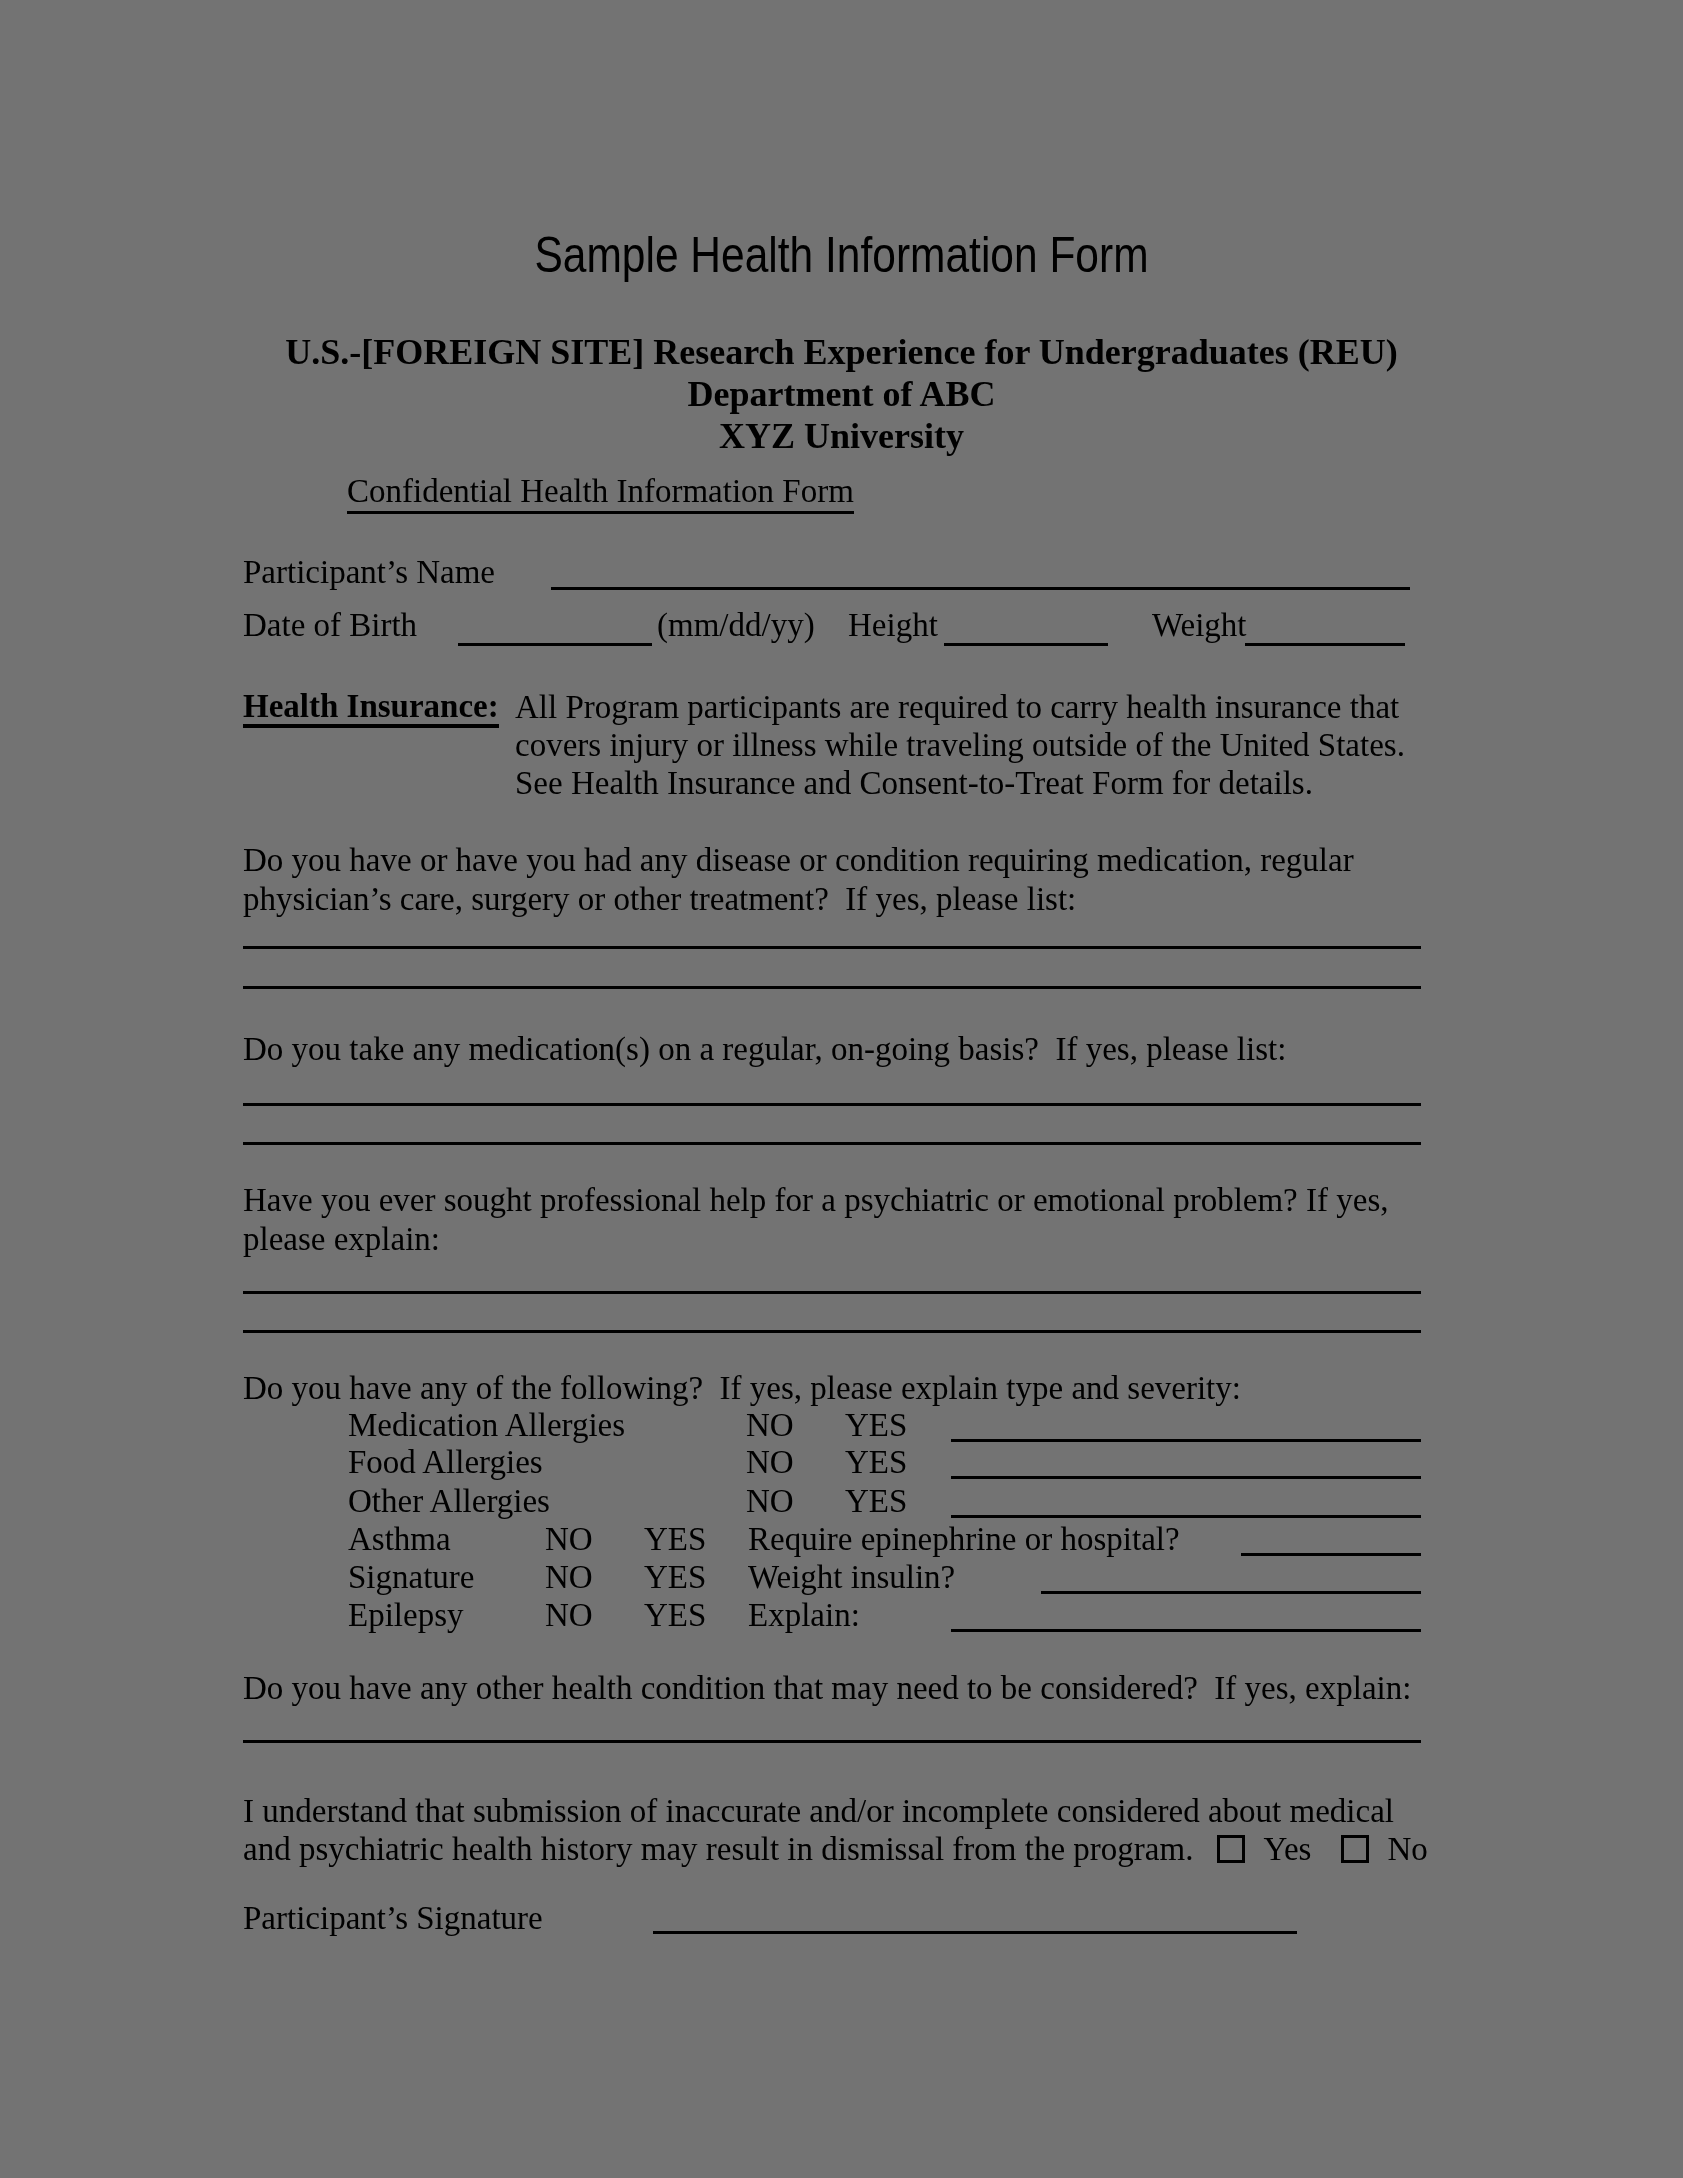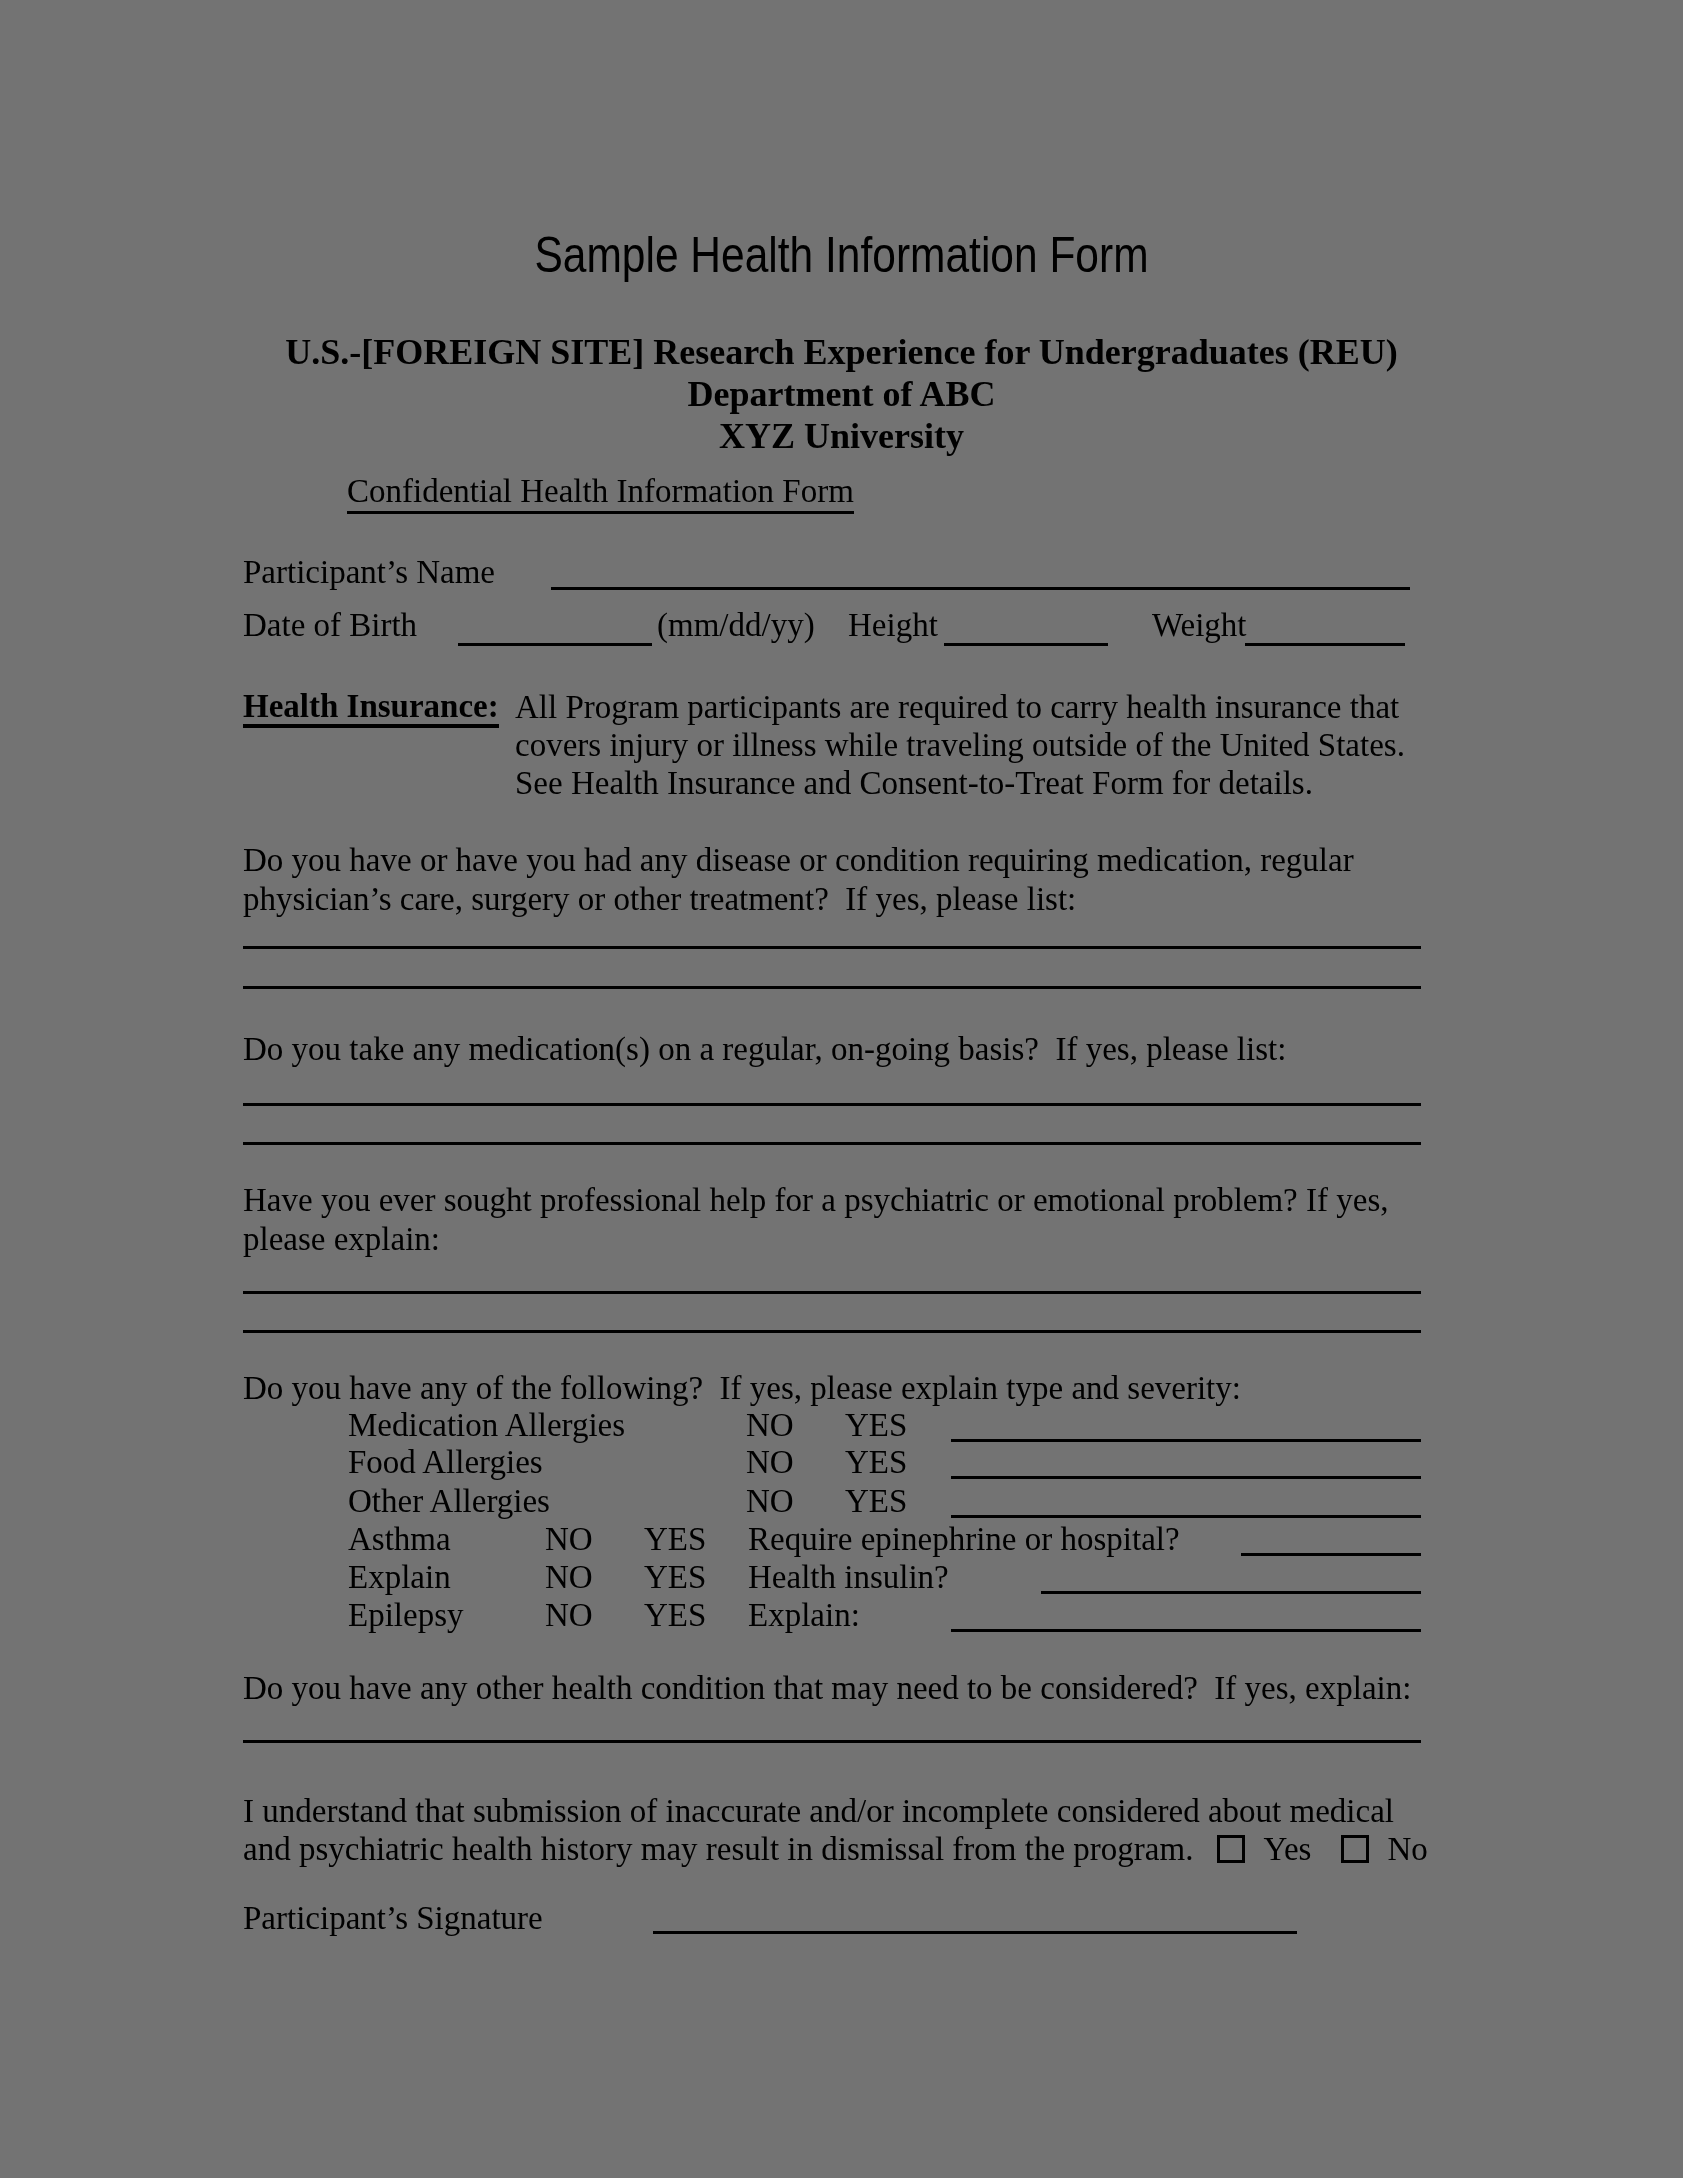--- a/index.html
+++ b/index.html
@@ -146,24 +146,24 @@
 
   <div class="row" style="top:1521px;">
     <span class="rl" style="left:105px;">Asthma</span>
     <span class="rl" style="left:302px;">NO</span>
     <span class="rl" style="left:401px;">YES</span>
     <span class="rl" style="left:505px;">Require epinephrine or hospital?</span>
     <span class="rfill" style="left:998px;width:180px;"></span>
   </div>
 
   <div class="row" style="top:1559px;">
-    <span class="rl" style="left:105px;">Explain</span>
+    <span class="rl" style="left:105px;">Signature</span>
     <span class="rl" style="left:302px;">NO</span>
     <span class="rl" style="left:401px;">YES</span>
-    <span class="rl" style="left:505px;">Health insulin?</span>
+    <span class="rl" style="left:505px;">Weight insulin?</span>
     <span class="rfill" style="left:798px;width:380px;"></span>
   </div>
 
   <div class="row" style="top:1597px;">
     <span class="rl" style="left:105px;">Epilepsy</span>
     <span class="rl" style="left:302px;">NO</span>
     <span class="rl" style="left:401px;">YES</span>
     <span class="rl" style="left:505px;">Explain:</span>
     <span class="rfill" style="left:708px;width:470px;"></span>
   </div>

